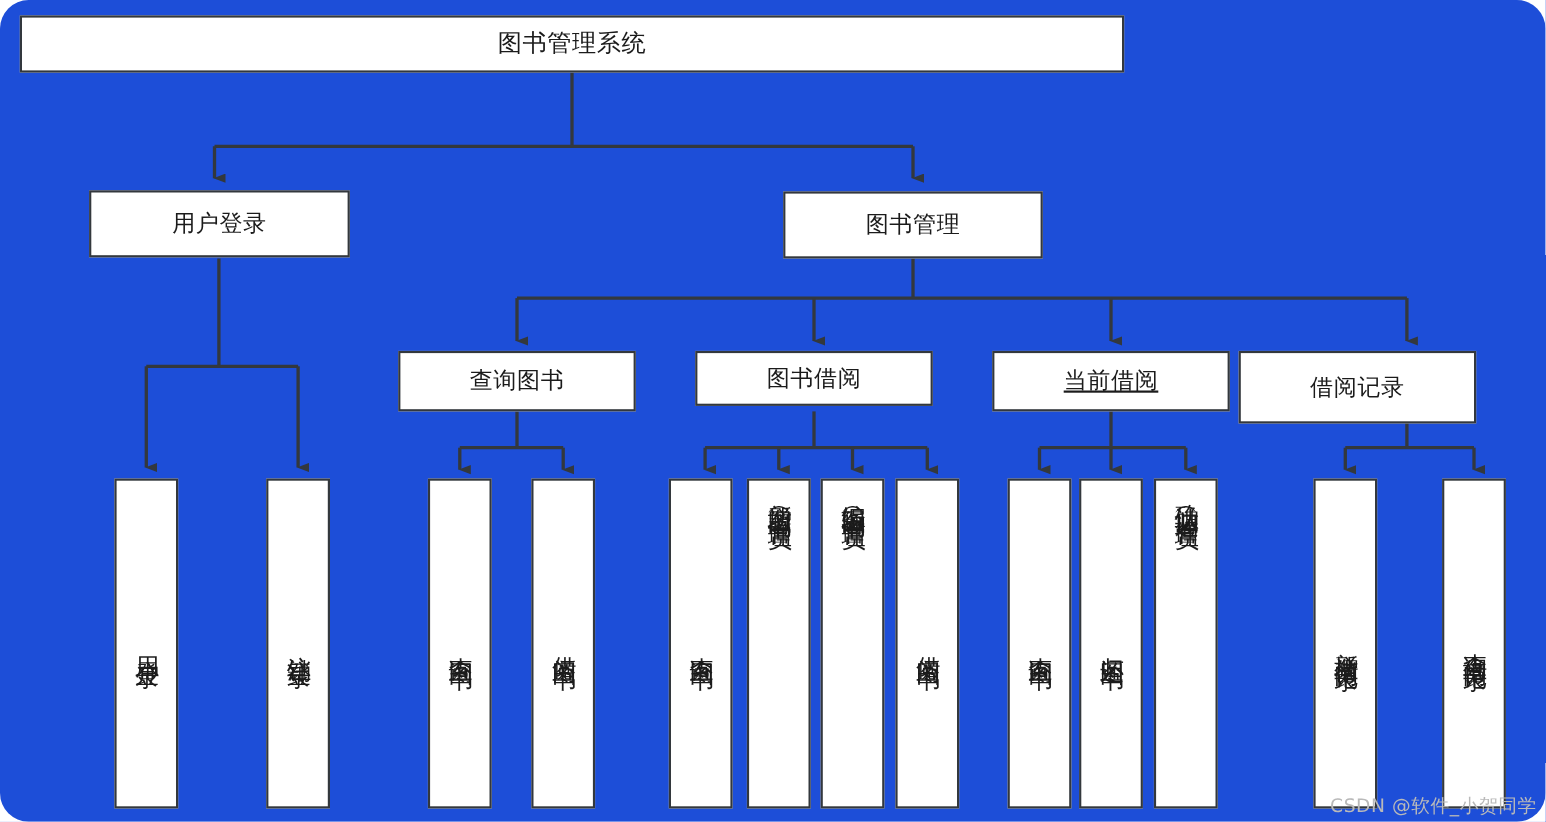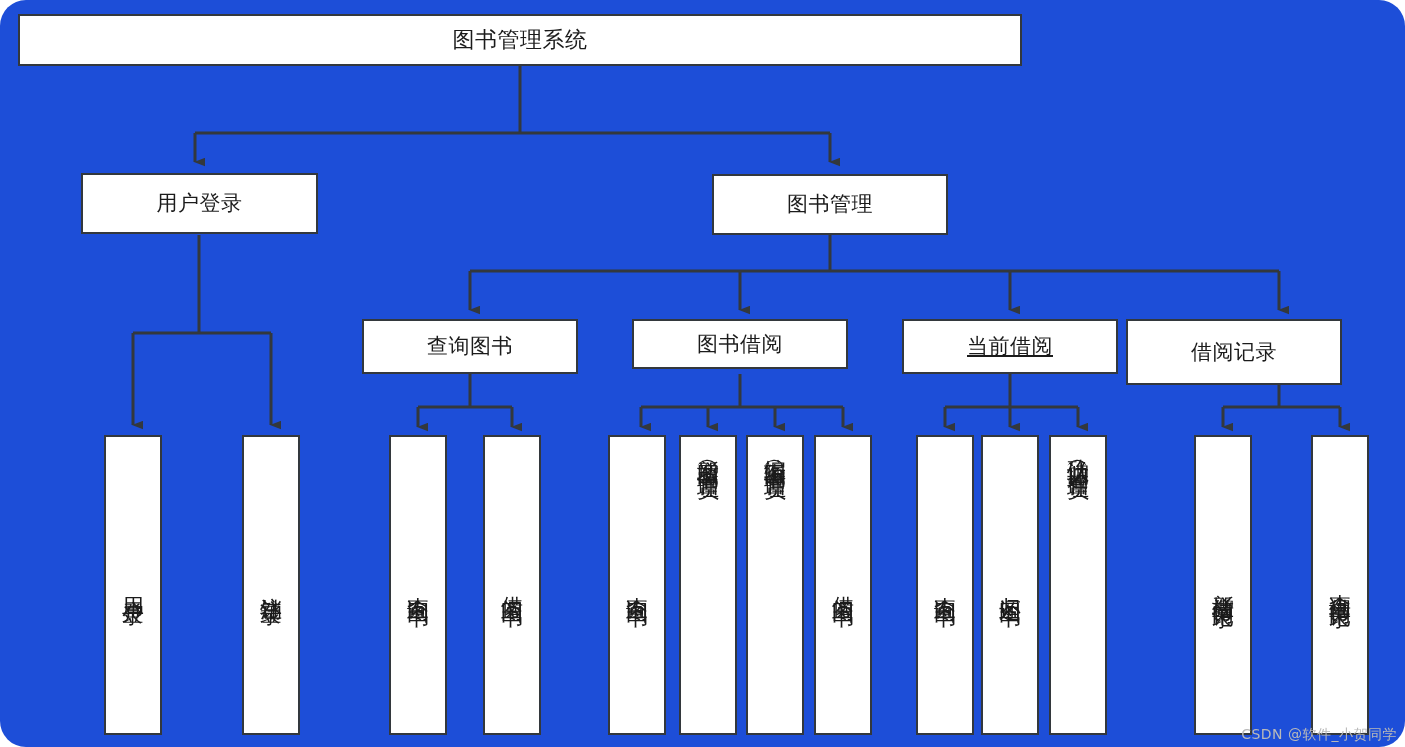--- a/index.html
+++ b/index.html
@@ -64,21 +64,21 @@
     white-space: nowrap;
   }
   .node.vert.topalign {
     align-items: flex-start;
     padding-top: 4px;
   }
   .watermark {
     position: absolute;
     right: 8px;
     bottom: 3px;
-    font-size: 14px;
+    font-size: 17px;
     color: #b9b9b9;
     letter-spacing: 0.5px;
     white-space: nowrap;
   }
 </style>
 </head>
 <body>
 
 <div id="canvas">
 

